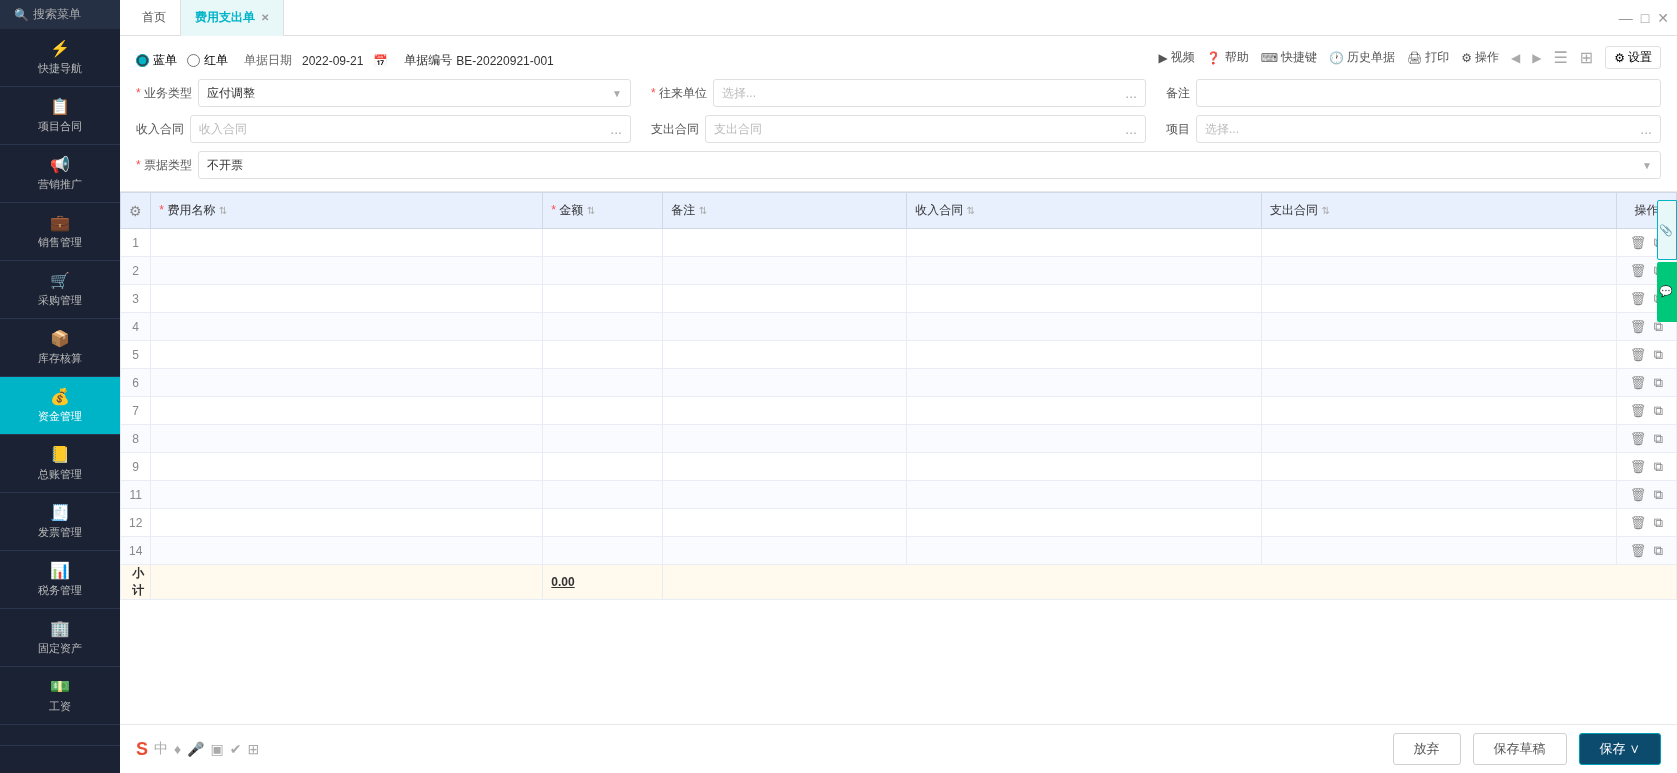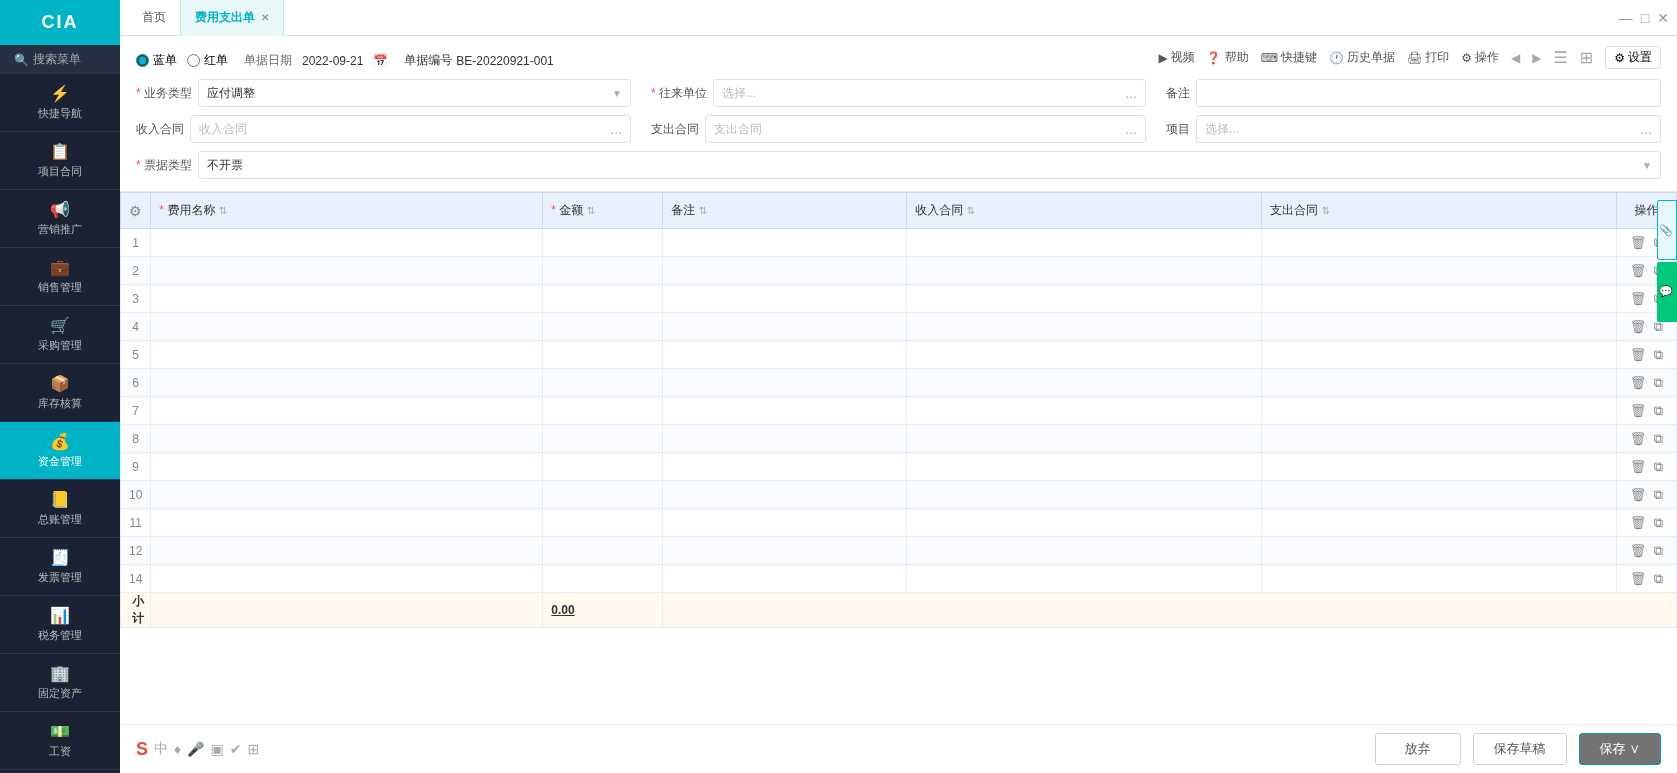--- a/index.html
+++ b/index.html
@@ -212,56 +212,53 @@
       gap: 12px;
       flex-shrink: 0;
     }
     .bottom-logo { margin-right: auto; display: flex; align-items: center; gap: 6px; }
     .bottom-logo .logo-s { color: #e94f37; font-size: 18px; font-weight: bold; }
     .bottom-logo .logo-icons { display: flex; align-items: center; gap: 6px; color: #aaa; font-size: 14px; }
     .btn-discard {
       background: #fff;
       border: 1px solid #d0d0d0;
       border-radius: 3px;
-      padding: 6px 29px;
+      padding: 6px 20px;
       cursor: pointer;
       font-size: 13px;
       color: #555;
     }
     .btn-draft {
       background: #fff;
       border: 1px solid #d0d0d0;
       border-radius: 3px;
       padding: 6px 20px;
       cursor: pointer;
       font-size: 13px;
       color: #555;
     }
     .btn-save {
-      background: #737373;
+      background: #0c4a6e;
       border: 1px solid #00a0b2;
       border-radius: 3px;
       padding: 6px 20px;
       cursor: pointer;
       font-size: 13px;
       color: #fff;
       display: flex; align-items: center; gap: 4px;
     }
 
     
     .table-container::-webkit-scrollbar { width: 6px; }
     .table-container::-webkit-scrollbar-thumb { background: #ccc; border-radius: 3px; }
   </style>
 </head>
 <body>
 
 <div class="sidebar">
-  <div class="sidebar-logo">
-    <span>CIA</span>
-  </div>
   <div class="sidebar-search">
     <span>🔍</span>
     <span>搜索菜单</span>
   </div>
   <div id="sidebar-items-container">
       <div class="sidebar-item">
         <span class="icon">⚡</span>
         <span>快捷导航</span>
       </div>
       <div class="sidebar-item">
@@ -573,32 +570,20 @@
       <td></td>
       <td></td>
       <td></td>
       <td></td>
       <td class="op-col">
         <span class="op-btn">🗑</span>
         <span class="op-btn">⧉</span>
       </td>
     </tr>
           <tr>
-      <td class="row-num">10</td>
-      <td></td>
-      <td></td>
-      <td></td>
-      <td></td>
-      <td></td>
-      <td class="op-col">
-        <span class="op-btn">🗑</span>
-        <span class="op-btn">⧉</span>
-      </td>
-    </tr>
-          <tr>
       <td class="row-num">11</td>
       <td></td>
       <td></td>
       <td></td>
       <td></td>
       <td></td>
       <td class="op-col">
         <span class="op-btn">🗑</span>
         <span class="op-btn">⧉</span>
       </td>

